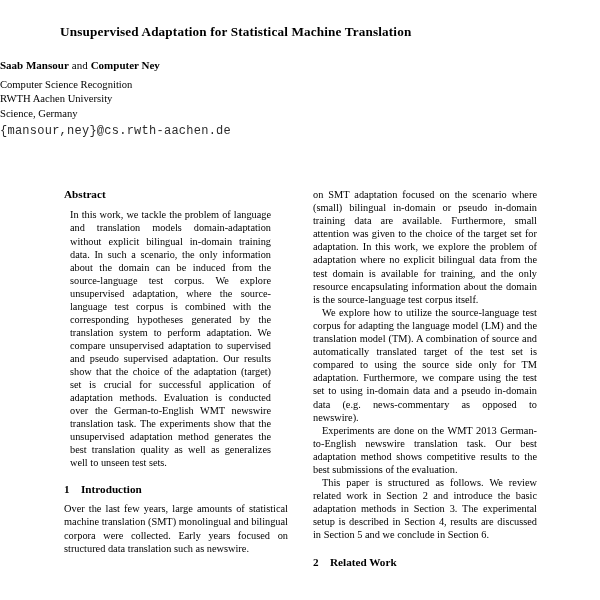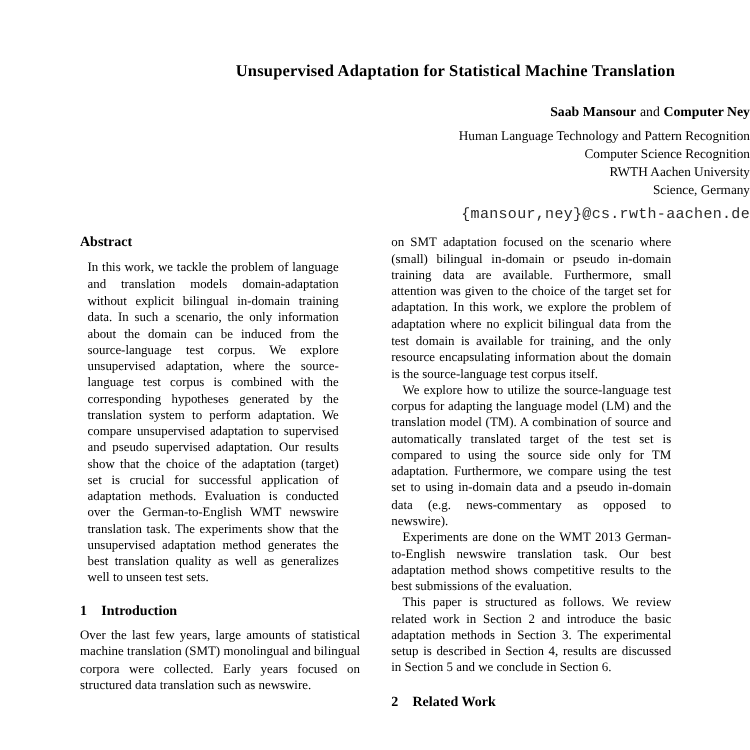--- a/index.html
+++ b/index.html
@@ -19,22 +19,22 @@
   .page {
     position: relative;
     width: 600px;
     height: 600px;
     box-sizing: border-box;
     padding: 0;
   }
 
   
   .masthead {
-    padding-top: 49px;
-    text-align: right;
+    padding-top: 24px;
+    text-align: left;
   }
   .paper-title {
     font-size: 13.2px;
     font-weight: bold;
     letter-spacing: 0.15px;
     line-height: 1.2;
     margin: 0 60px;
   }
   .authors {
     margin-top: 19px;
@@ -128,21 +128,20 @@
 
   <div class="masthead">
 
     <div class="paper-title">Unsupervised Adaptation for Statistical Machine Translation</div>
 
     <div class="authors">
       <span class="author-name">Saab Mansour</span><span class="author-conj">and</span><span class="author-name">Computer Ney</span>
     </div>
 
     <div class="affiliation-lines">
-      <span class="affiliation-line">Human Language Technology and Pattern Recognition</span>
       <span class="affiliation-line">Computer Science Recognition</span>
       <span class="affiliation-line">RWTH Aachen University</span>
       <span class="affiliation-line">Science, Germany</span>
     </div>
 
     <div class="email-line">{mansour,ney}@cs.rwth-aachen.de</div>
   </div>
 
   <div class="columns">
 

